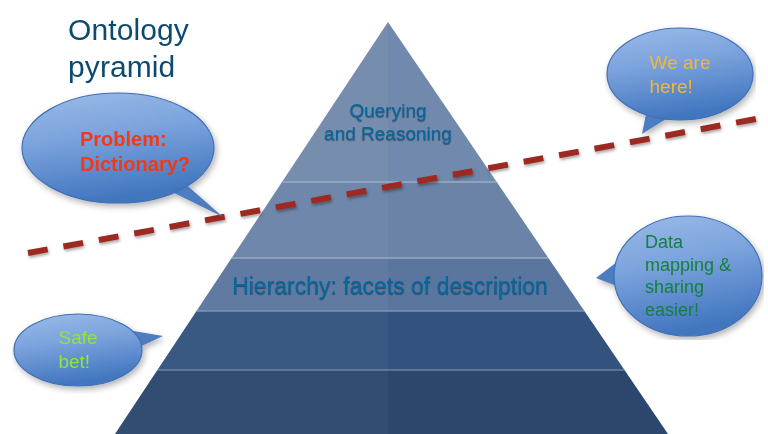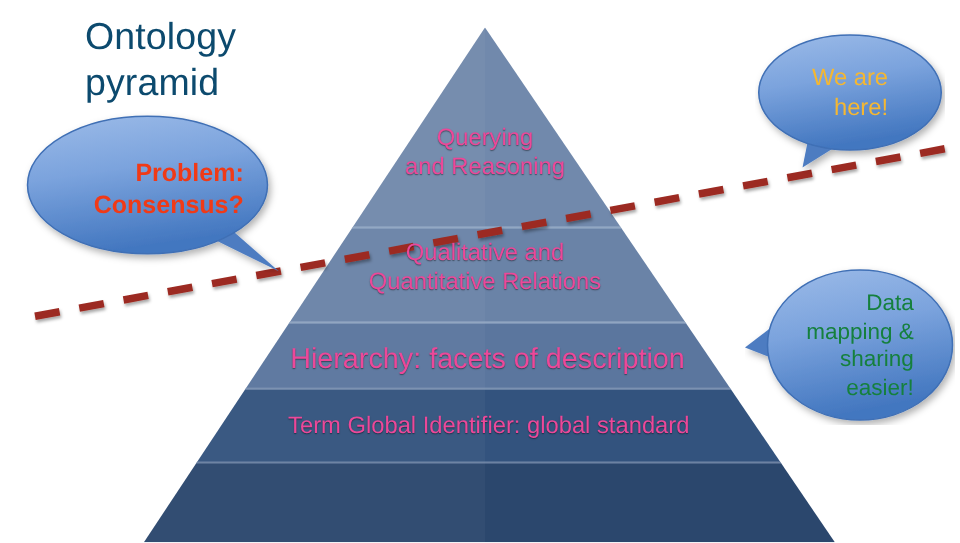--- a/index.html
+++ b/index.html
@@ -34,21 +34,21 @@
   
   #pyramid-svg {
     position: absolute;
     left: 0;
     top: 0;
   }
 
   .layer-label {
     position: absolute;
     text-align: center;
-    color: #ec4899;
+    color: #0369a1;
     font-weight: 400;
     white-space: pre-line;
     text-shadow: 0 1px 1px rgba(0,0,0,0.45);
     line-height: 1.2;
     pointer-events: none;
   }
   #label-0 { left: 238px; top: 100px; width: 300px; font-size: 19px; }
   #label-1 { left: 206px; top: 192px; width: 364px; font-size: 19px; }
   #label-2 { left: 180px; top: 273px; width: 420px; font-size: 23px; }
   #label-3 { left: 146px; top: 330px; width: 490px; font-size: 19px; }
@@ -68,21 +68,21 @@
   }
   .bubble .bubble-text {
     position: absolute;
     left: 0;
     top: 0;
     width: 100%;
     height: 100%;
     display: flex;
     align-items: center;
     justify-content: center;
-    text-align: right;
+    text-align: left;
     white-space: pre-line;
     font-weight: 700;
     line-height: 1.25;
     pointer-events: none;
   }
 
   #bubble-problem { left: 18px; top: 86px; width: 212px; height: 132px; }
   #bubble-problem .bubble-text { color: #f03a17; font-size: 20px; padding-left: 22px; box-sizing: border-box; }
 
   #bubble-here { left: 604px; top: 22px; width: 152px; height: 120px; }
@@ -135,34 +135,31 @@
 
   <svg id="trendline" width="768" height="434" viewBox="0 0 768 434">
     <line x1="28" y1="253" x2="756" y2="119" stroke="#9c2b22" stroke-width="6" stroke-dasharray="20 16" stroke-linecap="butt" filter="url(#dashshadow)"></line>
   </svg>
 
   <div id="title">Ontology
 pyramid</div>
 
   <div class="layer-label" id="label-0">Querying
 and Reasoning</div>
-  <div class="layer-label" id="label-1">Qualitative and
-Quantitative Relations</div>
   <div class="layer-label" id="label-2">Hierarchy: facets of description</div>
-  <div class="layer-label" id="label-3">Term Global Identifier: global standard</div>
 
   <div class="bubble" id="bubble-problem">
     <svg width="212" height="132" viewBox="0 0 212 132">
       <g filter="url(#softshadow)">
         <path d="M 156 88 L 205 131 L 150 104 Z" fill="#4d7cc1"></path>
         <ellipse cx="100" cy="62" rx="96" ry="55" fill="url(#bubbleGrad)" stroke="#3f6fb5" stroke-width="1.2"></ellipse>
       </g>
     </svg>
     <div class="bubble-text">Problem:
-Consensus?</div>
+Dictionary?</div>
   </div>
 
   <div class="bubble" id="bubble-here">
     <svg width="152" height="120" viewBox="0 0 152 120">
       <g filter="url(#softshadow)">
         <path d="M 44 82 L 38 112 L 70 92 Z" fill="#4d7cc1"></path>
         <ellipse cx="76" cy="52" rx="73" ry="46" fill="url(#bubbleGrad)" stroke="#3f6fb5" stroke-width="1.2"></ellipse>
       </g>
     </svg>
     <div class="bubble-text">We are
@@ -175,14 +172,24 @@
         <path d="M 34 40 L 0 66 L 36 80 Z" fill="#4d7cc1"></path>
         <ellipse cx="92" cy="64" rx="74" ry="60" fill="url(#bubbleGrad)" stroke="#3f6fb5" stroke-width="1.2"></ellipse>
       </g>
     </svg>
     <div class="bubble-text">Data
 mapping &amp;
 sharing
 easier!</div>
   </div>
 
+  <div class="bubble" id="bubble-safe">
+    <svg width="152" height="88" viewBox="0 0 152 88">
+      <g filter="url(#softshadow)">
+        <path d="M 104 22 L 151 30 L 108 50 Z" fill="#4d7cc1"></path>
+        <ellipse cx="66" cy="44" rx="64" ry="36" fill="url(#bubbleGrad)" stroke="#3f6fb5" stroke-width="1.2"></ellipse>
+      </g>
+    </svg>
+    <div class="bubble-text">Safe
+bet!</div>
+  </div>
 
 </div>
 
 </body></html>

